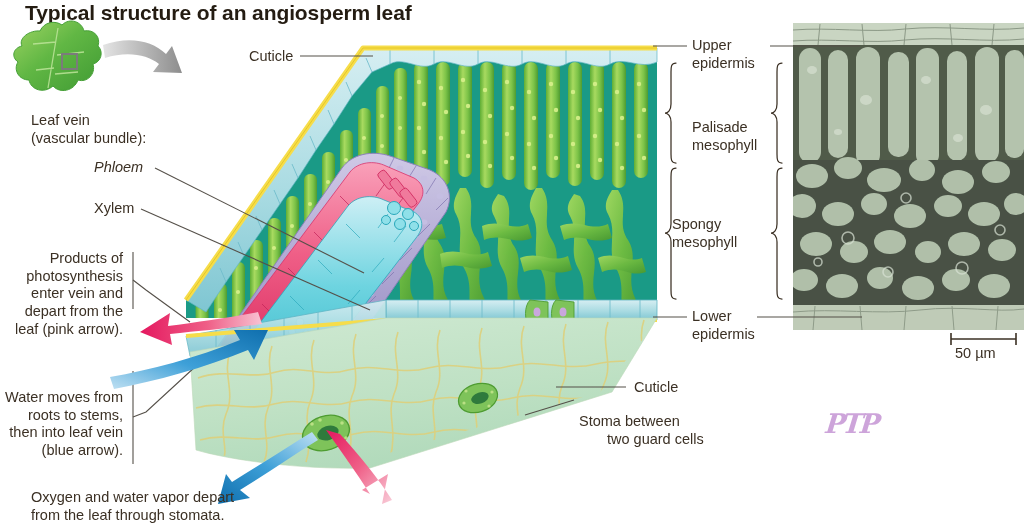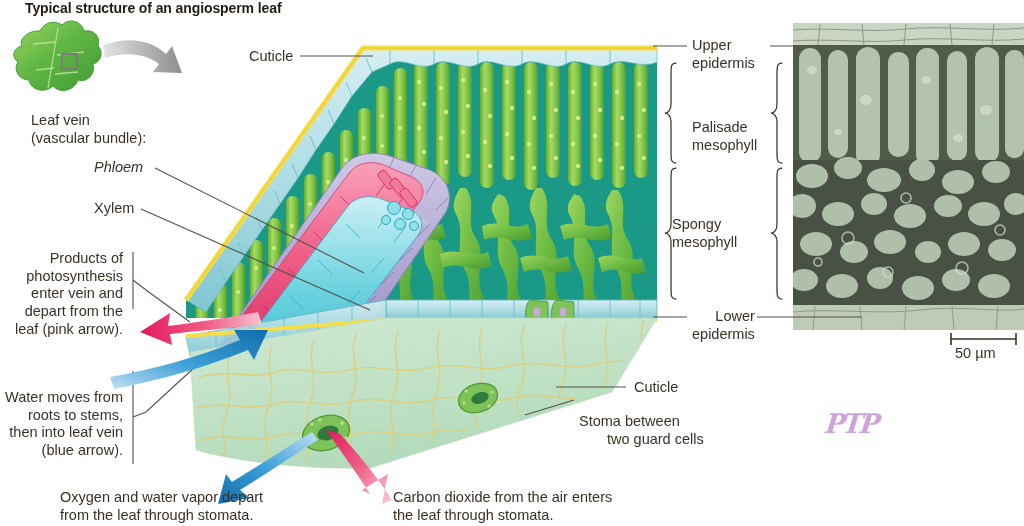--- a/index.html
+++ b/index.html
@@ -1,20 +1,20 @@
 <!DOCTYPE html>
 <html><head>
 <meta charset="utf-8">
 <style>
   html,body{margin:0;padding:0;background:#ffffff;}
   body{width:1024px;height:526px;position:relative;overflow:hidden;
        font-family:"Liberation Sans",sans-serif;color:#3b3024;}
   .fig{position:absolute;left:0;top:0;width:1024px;height:526px;}
   .t{position:absolute;white-space:pre;line-height:1.22;color:#3b3024;}
-  .title{font-weight:bold;font-size:14px;color:#241c12;letter-spacing:-0.1px;}
+  .title{font-weight:bold;font-size:21px;color:#241c12;letter-spacing:-0.1px;}
   .title i{font-style:italic;}
   .lbl{font-size:14.5px;}
   .lbl-r{text-align:right;}
   svg{position:absolute;left:0;top:0;overflow:visible;}
   .ln{stroke:#555049;stroke-width:1.1;fill:none;}
   .brace{stroke:#3b3024;stroke-width:1.25;fill:none;stroke-linecap:round;}
   .wm{position:absolute;font-family:"DejaVu Serif",serif;font-style:italic;
       font-weight:bold;font-size:27px;color:#b06ec4;opacity:.62;
       letter-spacing:-3px;transform:skewX(-6deg);}
 </style>
@@ -631,35 +631,33 @@
   <div class="t lbl lbl-r" style="left:0px;top:369px;width:123px;margin-top:20px;">Water moves from
 roots to stems,
 then into leaf vein
 (blue arrow).</div>
 
   <div class="t lbl" style="left:634px;top:379px;">Cuticle</div>
 
   <div class="t lbl" style="left:579px;top:413px;text-align:right;">Stoma between</div>
   <div class="t lbl" style="left:579px;top:431px;margin-left:28px;">two guard cells</div>
 
-  <div class="t lbl" style="left:60px;top:489px;">Oxygen and water vapor depart
+  <div class="t lbl" style="left:31px;top:489px;">Oxygen and water vapor depart
 from the leaf through stomata.</div>
 
-  <div class="t lbl" style="left:393px;top:489px;">Carbon dioxide from the air enters
-the leaf through stomata.</div>
 
   <div class="t lbl" style="left:692px;top:37px;">Upper
 epidermis</div>
 
   <div class="t lbl" style="left:692px;top:103px;margin-top:16px;">Palisade
 mesophyll</div>
 
   <div class="t lbl" style="left:672px;top:216px;">Spongy
 mesophyll</div>
 
-  <div class="t lbl" style="left:692px;top:308px;text-align:right;">Lower
+  <div class="t lbl" style="left:692px;top:308px;">Lower
 epidermis</div>
 
   <div class="t lbl" style="left:955px;top:345px;">50 µm</div>
 
   <div class="wm" style="left:826px;top:408px;">PTP</div>
 
 </div>
 
 </body></html>

